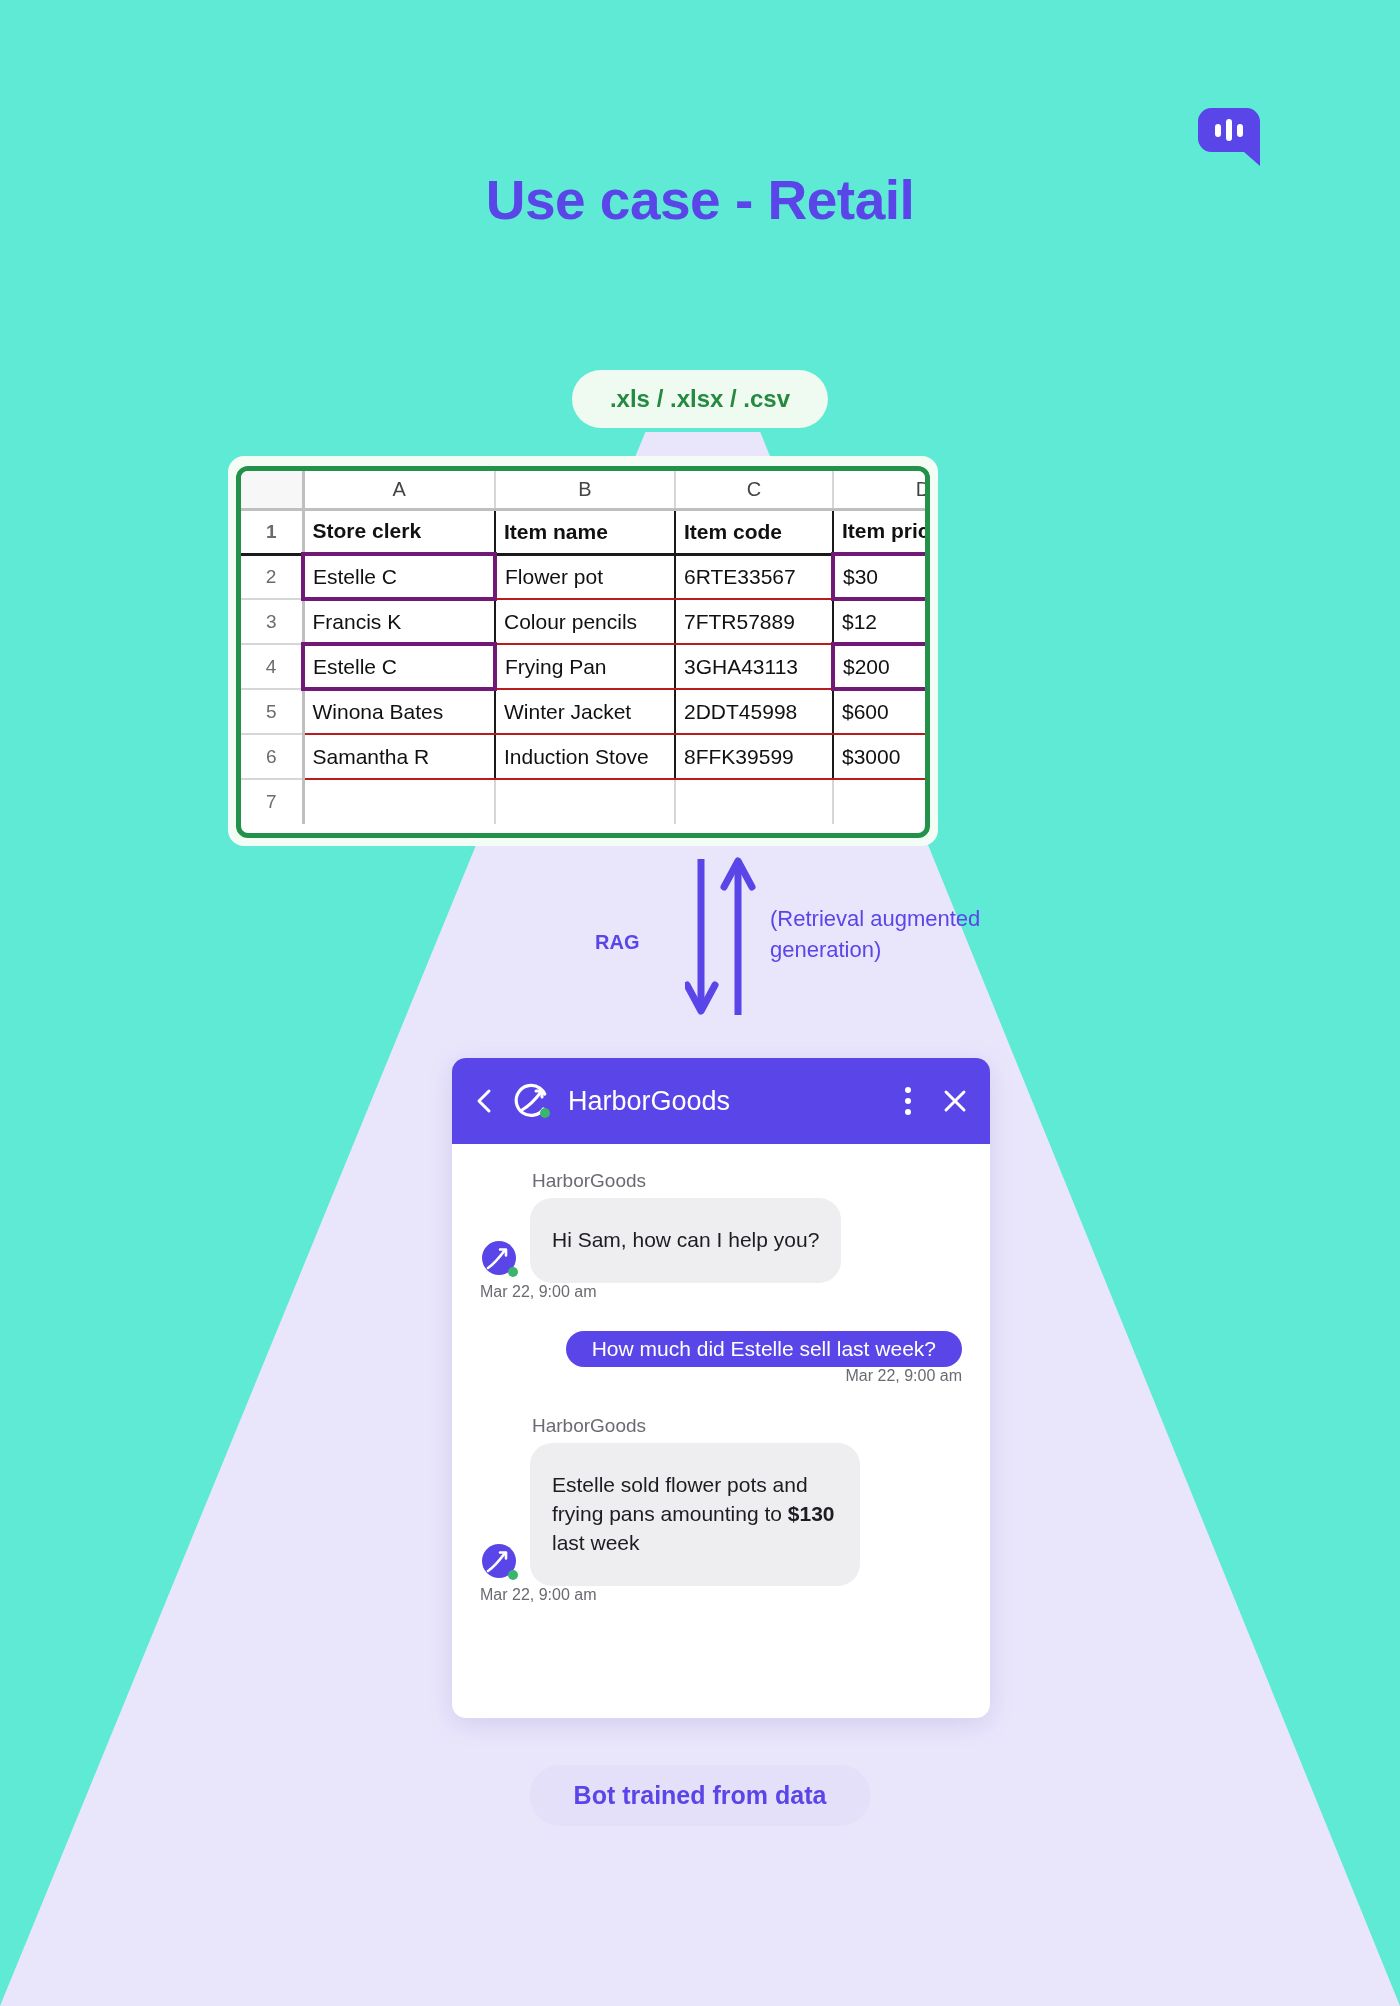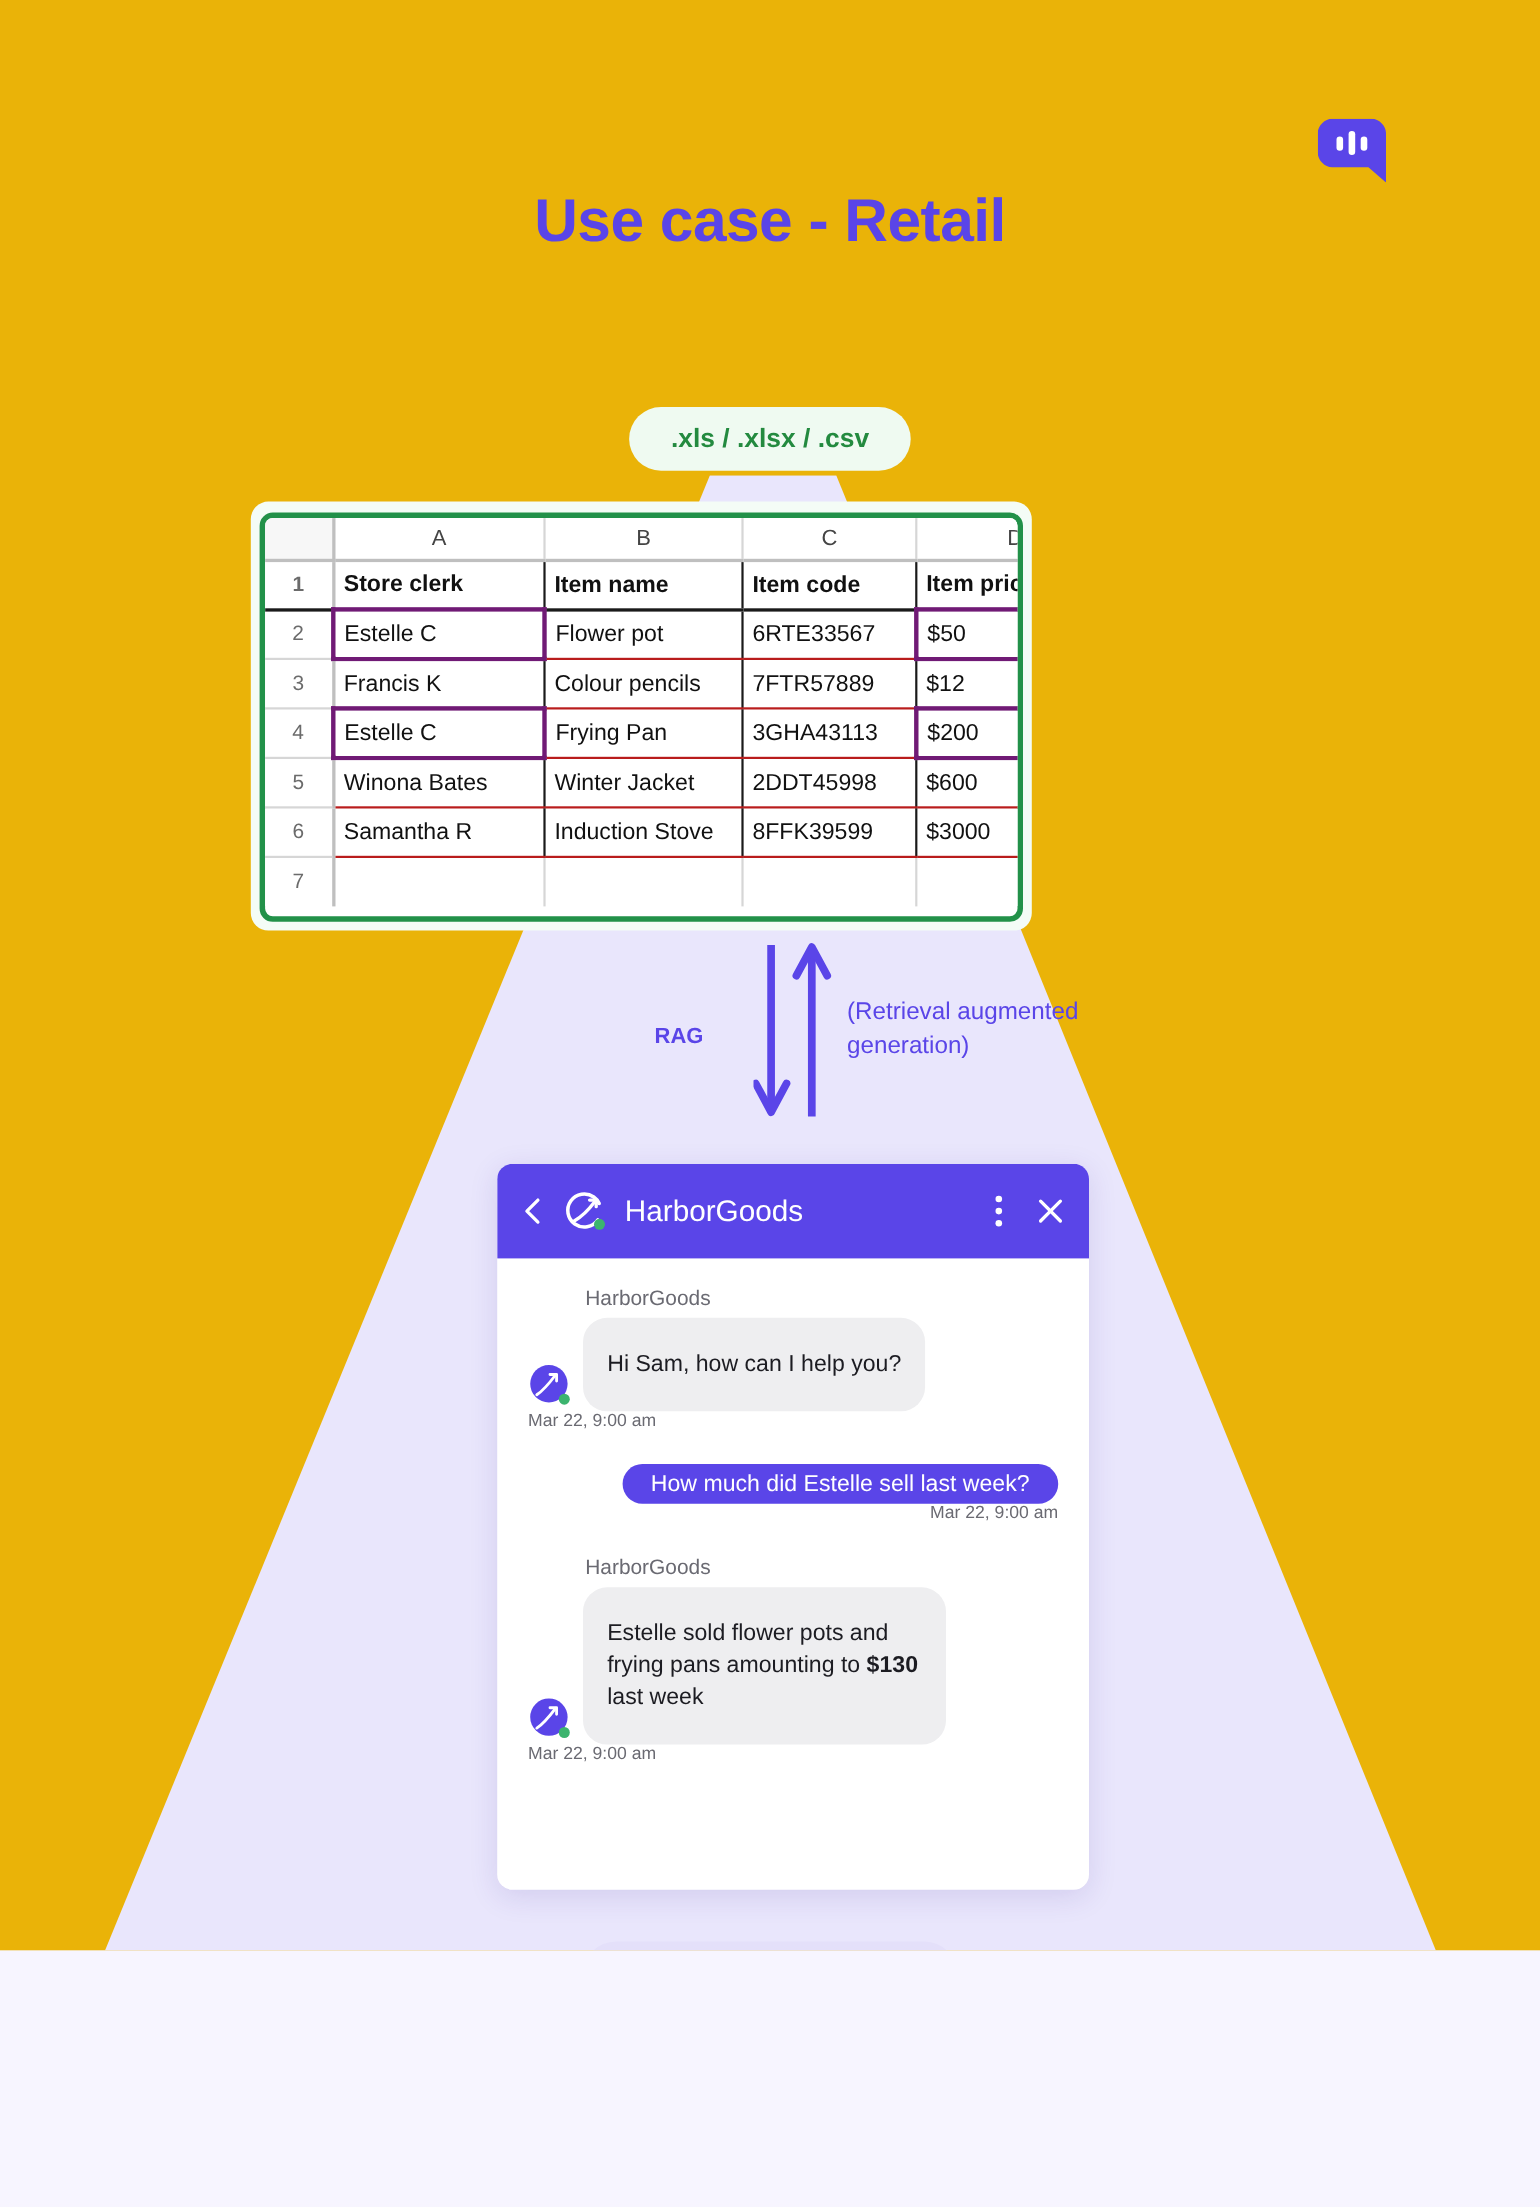--- a/index.html
+++ b/index.html
@@ -8,22 +8,22 @@
     width: 1400px;
     height: 2006px;
     background: #f7f5ff;
     font-family: "Liberation Sans", sans-serif;
     overflow: hidden;
   }
 
   #page {
     position: relative;
     width: 1400px;
-    height: 1773px;
-    background: #eab308;
+    height: 2006px;
+    background: #5eead4;
     overflow: hidden;
   }
 
   
   .funnel {
     position: absolute;
     left: 0;
     top: 432px;
     width: 1400px;
     height: 1574px;
@@ -332,21 +332,21 @@
             <td>Store clerk</td>
             <td>Item name</td>
             <td>Item code</td>
             <td class="last-col">Item price</td>
           </tr>
           <tr class="">
             <td class="rownum">2</td>
             <td class="hl">Estelle C</td>
             <td>Flower pot</td>
             <td>6RTE33567</td>
-            <td class="hl last-col">$50</td>
+            <td class="hl last-col">$30</td>
           </tr>
           <tr class="">
             <td class="rownum">3</td>
             <td>Francis K</td>
             <td>Colour pencils</td>
             <td>7FTR57889</td>
             <td class="last-col">$12</td>
           </tr>
           <tr class="">
             <td class="rownum">4</td>

